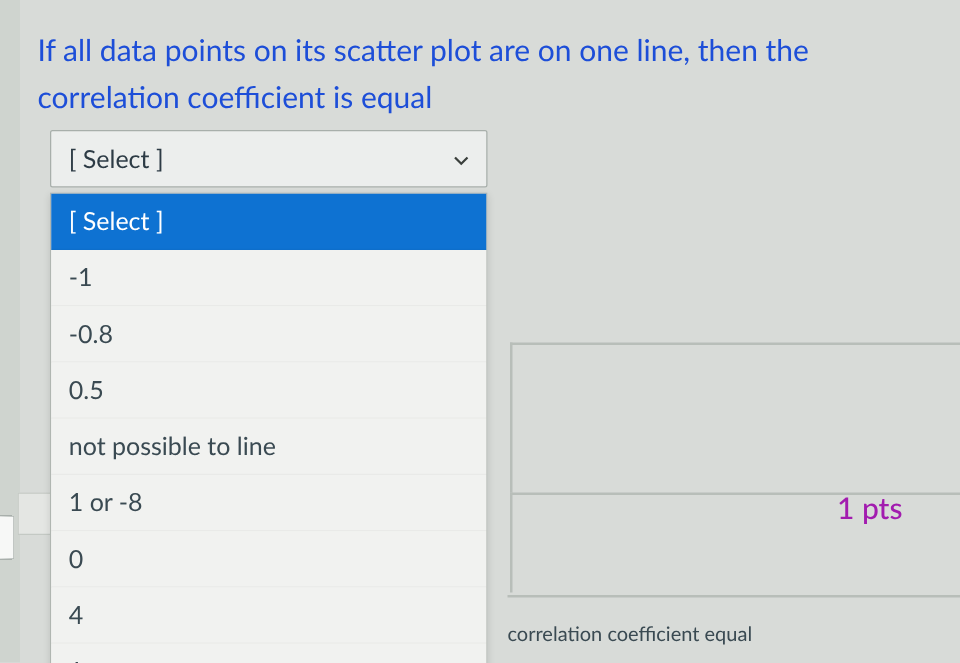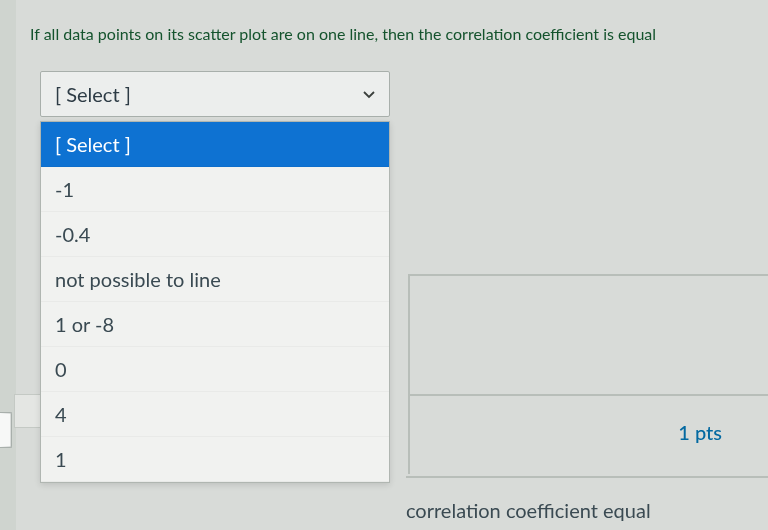--- a/index.html
+++ b/index.html
@@ -33,25 +33,25 @@
       left: -12px;
       top: 412px;
       width: 24px;
       height: 36px;
       background: #f7f8f7;
       border: 1px solid #a8afab;
       border-radius: 4px 0 0 4px;
       transform: perspective(60px) rotateY(8deg);
     }
     .question-text {
-      font-size: 16px;
+      font-size: 24px;
       line-height: 1.55;
       font-weight: 400;
-      color: #14532d;
-      margin-bottom: 24px;
+      color: #1d4ed8;
+      margin-bottom: 8px;
       padding-right: 10px;
     }
     .select-wrap {
       position: relative;
       width: 350px;
       margin-left: 10px;
     }
     .select-button {
       width: 100%;
       height: 46px;
@@ -113,30 +113,30 @@
       left: 14px;
       top: 394px;
       width: 44px;
       height: 34px;
       border: 1px solid #c4c9c4;
       background: #e4e6e3;
     }
     .points {
       position: absolute;
       right: 46px;
-      top: 420px;
-      font-size: 20px;
+      top: 392px;
+      font-size: 24px;
       font-weight: 500;
-      color: #0369a1;
+      color: #a21caf;
     }
     .frag {
       position: absolute;
       left: 406px;
       top: 498px;
-      font-size: 20px;
+      font-size: 16px;
       color: #3a4a52;
     }
     .lower-row-border {
       position: absolute;
       right: 0;
       left: 406px;
       top: 476px;
       height: 2px;
       background: #b8beb9;
     }
@@ -155,21 +155,22 @@
       <span>[ Select ]</span>
       <span class="chev">
         <svg width="12" height="8" viewBox="0 0 12 8">
             <path d="M1 1 L6 6 L11 1" stroke="#3a3f3c" stroke-width="1.8" fill="none"></path>
           </svg>
       </span>
     </div>
     <div class="dropdown">
       <div class="option selected">[ Select ]</div>
       <div class="option">-1</div>
-      <div class="option">-0.4</div>
+      <div class="option">-0.8</div>
+      <div class="option">0.5</div>
       <div class="option">not possible to line</div>
       <div class="option">1 or -8</div>
       <div class="option">0</div>
       <div class="option">4</div>
       <div class="option">1</div>
     </div>
   </div>
 </div>
 
 <div class="below-panel"></div>

